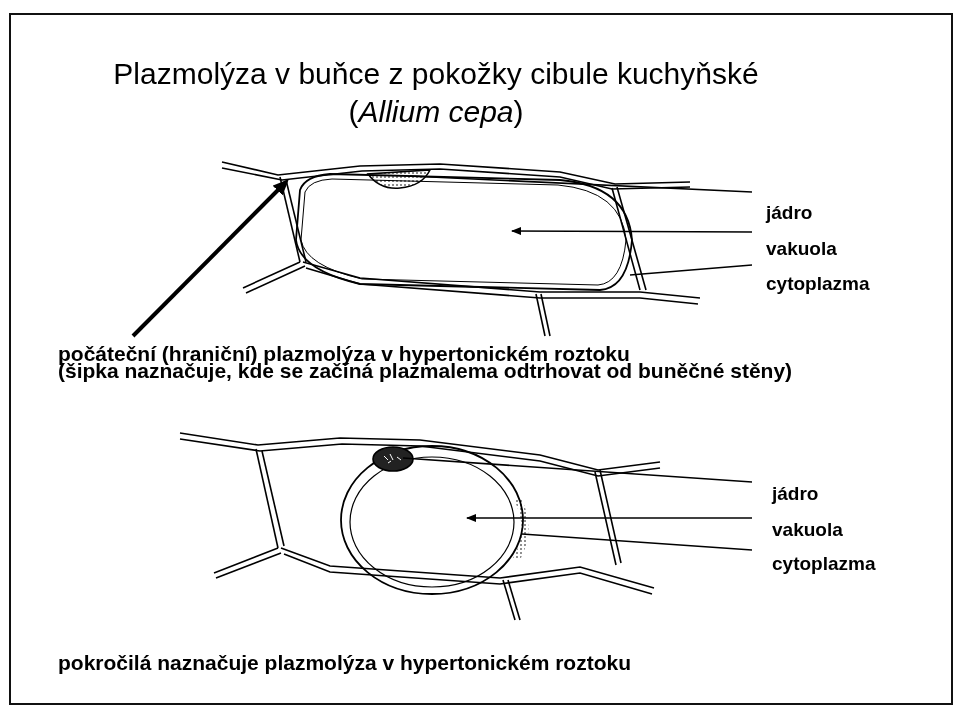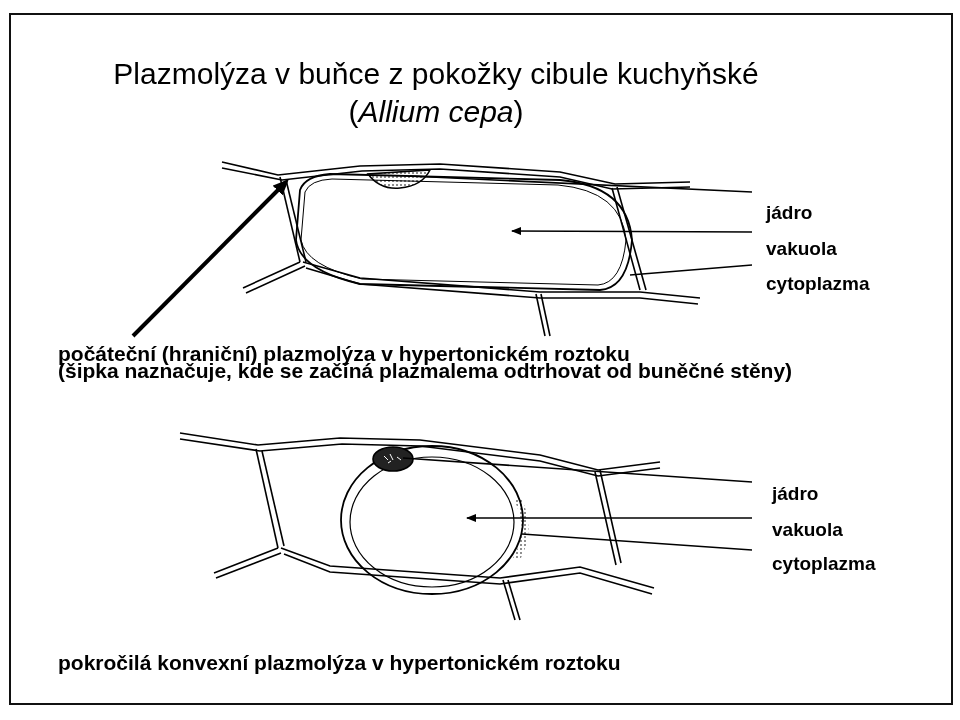--- a/index.html
+++ b/index.html
@@ -104,13 +104,13 @@
 <div class="lbl" style="left:766px;top:222px;">vakuola</div>
 <div class="lbl" style="left:766px;top:257px;">cytoplazma</div>
 
 <div class="cap" style="left:58px;top:342px;">počáteční (hraniční) plazmolýza v hypertonickém roztoku</div>
 <div class="cap" style="left:58px;top:359px;">(šipka naznačuje, kde se začíná plazmalema odtrhovat od buněčné stěny)</div>
 
 <div class="lbl" style="left:772px;top:467px;">jádro</div>
 <div class="lbl" style="left:772px;top:503px;">vakuola</div>
 <div class="lbl" style="left:772px;top:537px;">cytoplazma</div>
 
-<div class="cap" style="left:58px;top:651px;">pokročilá konvexní plazmolýza v hypertonickém roztoku</div>
+<div class="cap" style="left:58px;top:651px;">pokročilá naznačuje plazmolýza v hypertonickém roztoku</div>
 
 </body></html>

